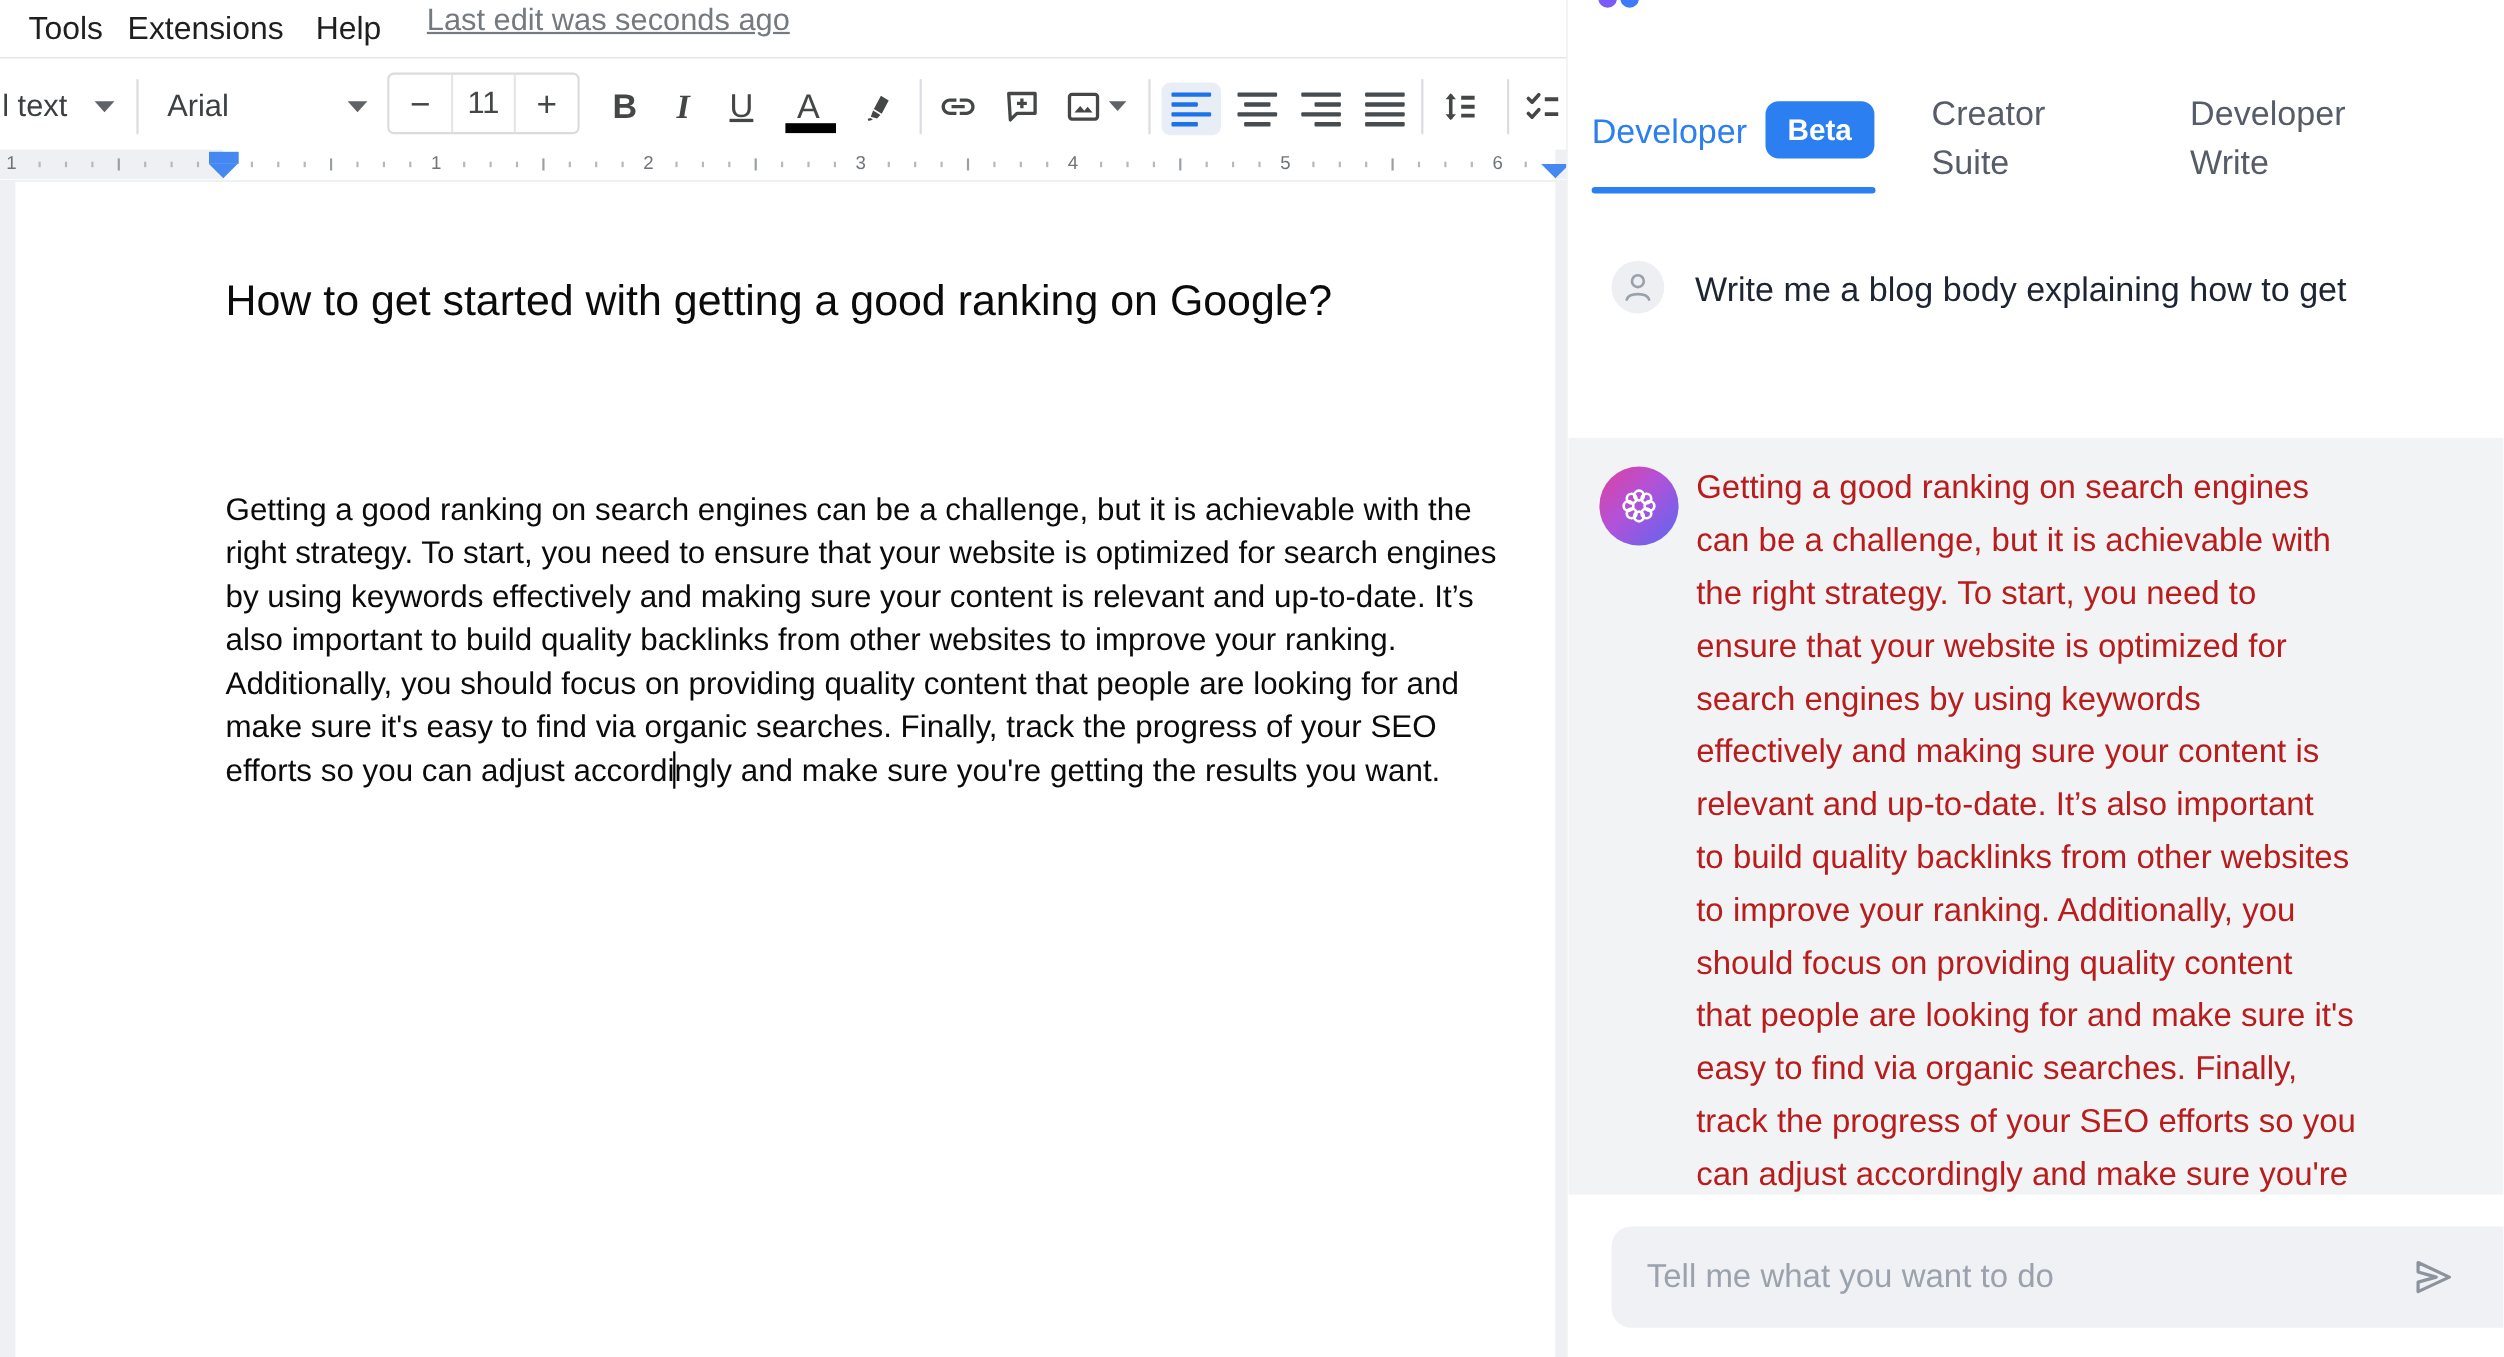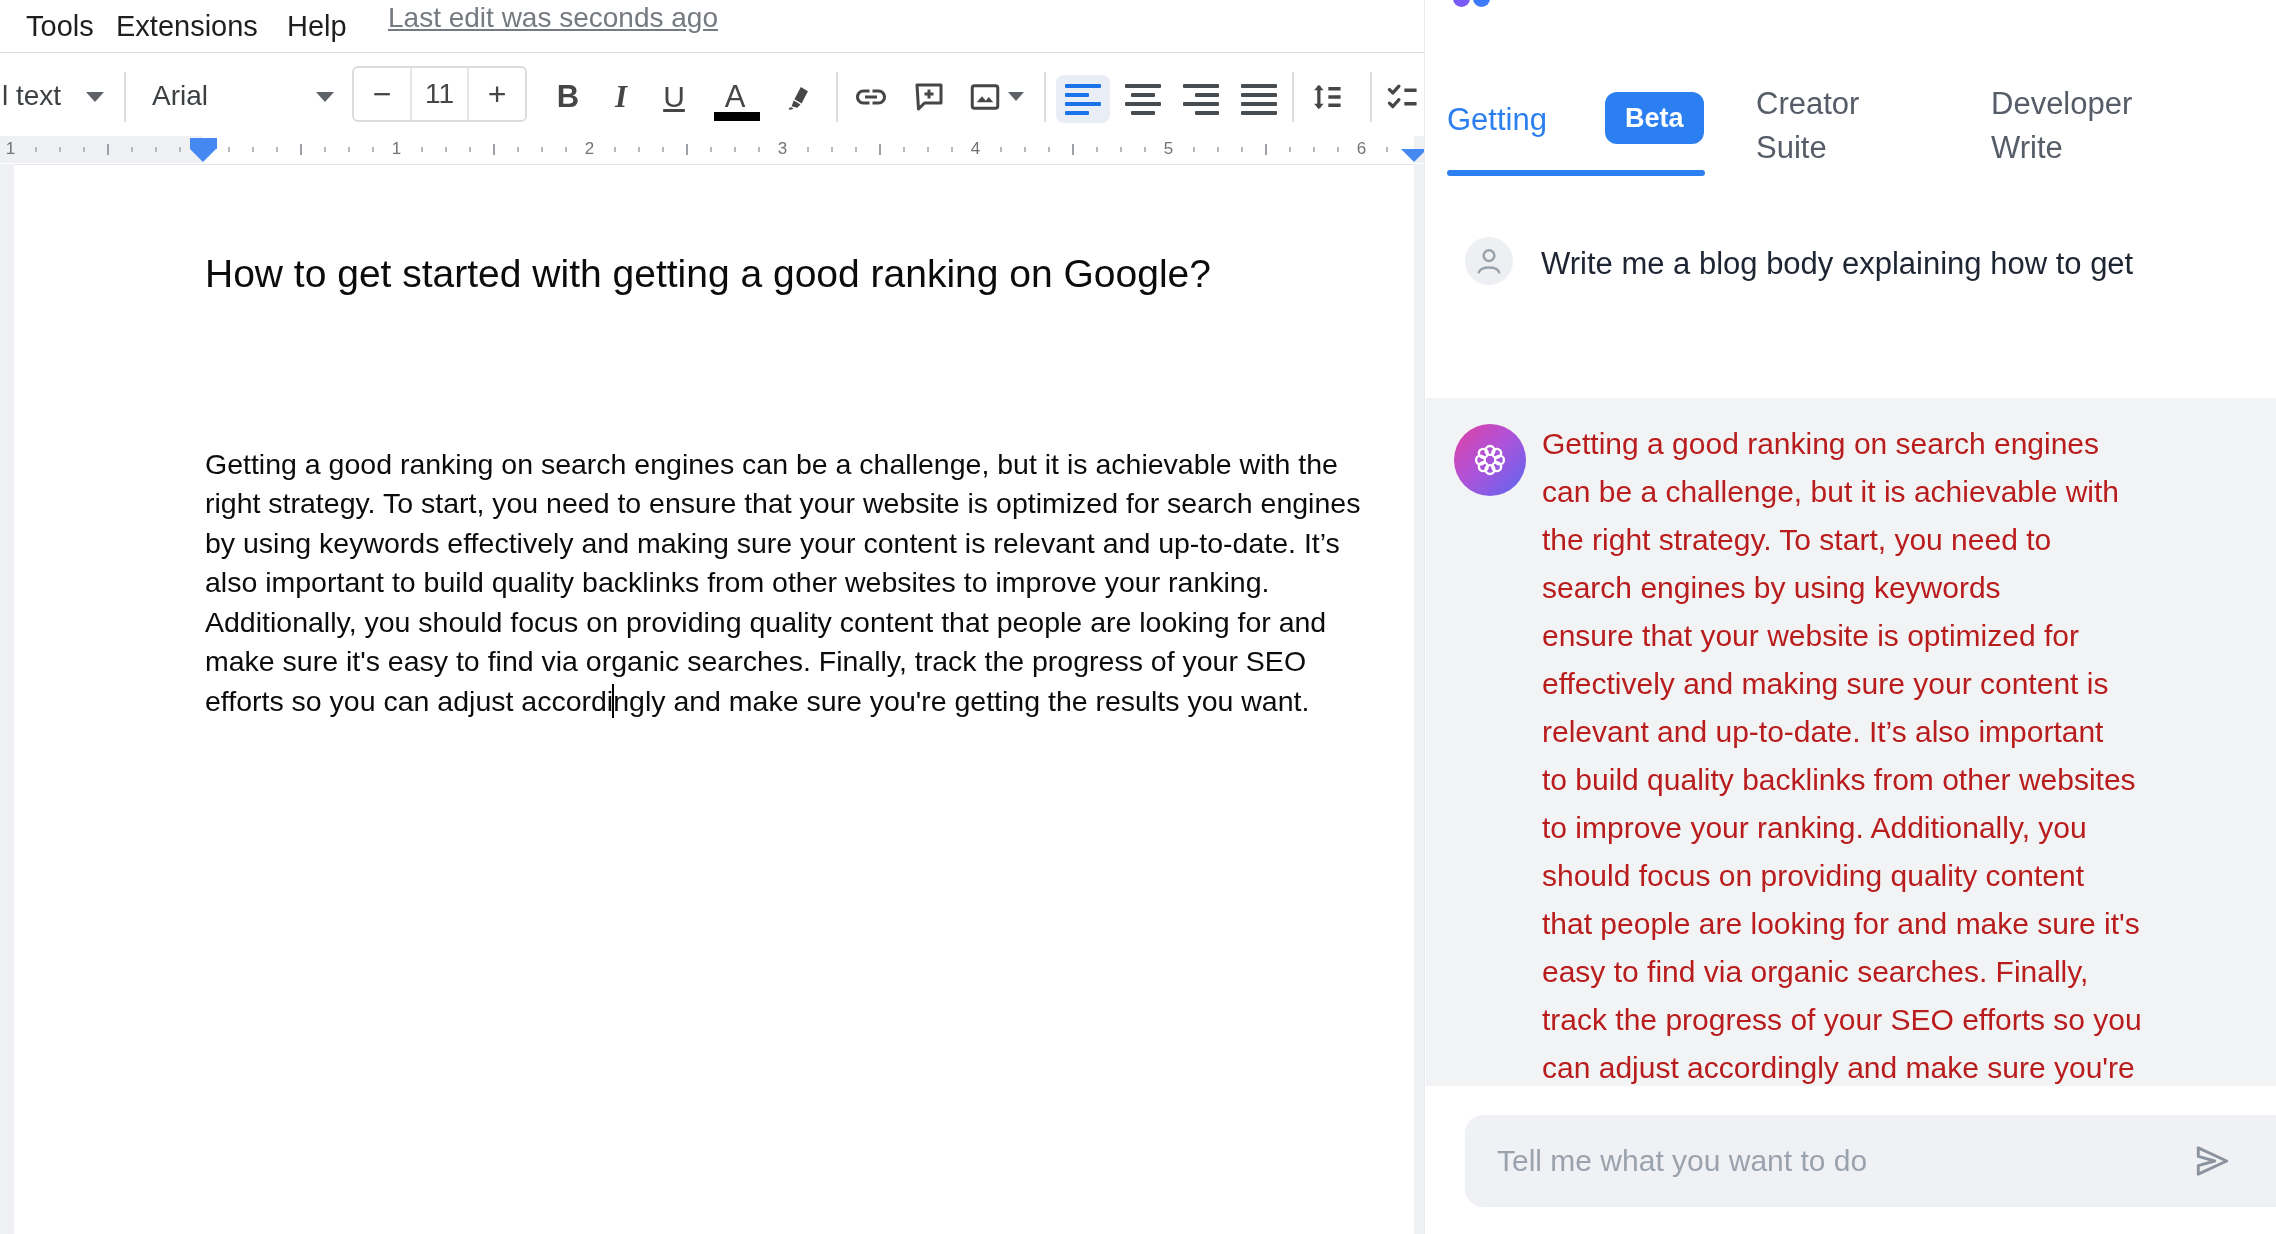--- a/index.html
+++ b/index.html
@@ -258,21 +258,21 @@
     <div>
       
     <div>Getting a good ranking on search engines can be a challenge, but it is achievable with the</div><div>right strategy. To start, you need to ensure that your website is optimized for search engines</div><div>by using keywords effectively and making sure your content is relevant and up-to-date. It’s</div><div>also important to build quality backlinks from other websites to improve your ranking.</div><div>Additionally, you should focus on providing quality content that people are looking for and</div><div>make sure it's easy to find via organic searches. Finally, track the progress of your SEO</div></div>
     <div><span>efforts so you can adjust accordi</span><span class="text-caret"></span><span>ngly and make sure you're getting the results you want.</span></div>
   </div>
 
   <div id="panel">
     <div class="logo-dot" style="left:28px;background:#7a5af8;"></div>
     <div class="logo-dot" style="left:48px;background:#3e7bfa;"></div>
 
-    <div class="tab-label" id="tab-zenochat">Getting</div>
+    <div class="tab-label" id="tab-zenochat">Developer</div>
     <div id="beta-badge">Beta</div>
     <div class="tab-label" style="left:331px;top:82px;width:160px;">Creator Suite</div>
     <div class="tab-label" style="left:566px;top:82px;width:180px;">Developer Write</div>
     <div id="tab-underline"></div>
 
     <div class="avatar" id="user-avatar">
       <svg width="34" height="34" viewBox="0 0 24 24">
         <circle cx="12" cy="8.2" r="3.8" fill="none" stroke="#98a1ac" stroke-width="1.7"></circle>
         <path d="M4.8 20c1.6-4.6 12.8-4.6 14.4 0" fill="none" stroke="#98a1ac" stroke-width="1.7" stroke-linecap="round"></path>
       </svg>
@@ -295,22 +295,22 @@
             <circle cx="10.2" cy="18" r="3.6"></circle>
             <circle cx="12.5" cy="12.5" r="3.6"></circle>
           </g>
         </svg>
       </div>
       <div id="response-text">
 
       <div>Getting a good ranking on search engines</div>
           <div>can be a challenge, but it is achievable with</div>
           <div>the right strategy. To start, you need to</div>
+          <div>ensure that your website is optimized for</div>
           <div>search engines by using keywords</div>
-          <div>ensure that your website is optimized for</div>
           <div>effectively and making sure your content is</div>
           <div>relevant and up-to-date. It’s also important</div>
           <div>to build quality backlinks from other websites</div>
           <div>to improve your ranking. Additionally, you</div>
           <div>should focus on providing quality content</div>
           <div>that people are looking for and make sure it's</div>
           <div>easy to find via organic searches. Finally,</div>
           <div>track the progress of your SEO efforts so you</div>
           <div>can adjust accordingly and make sure you're</div>
         </div>

